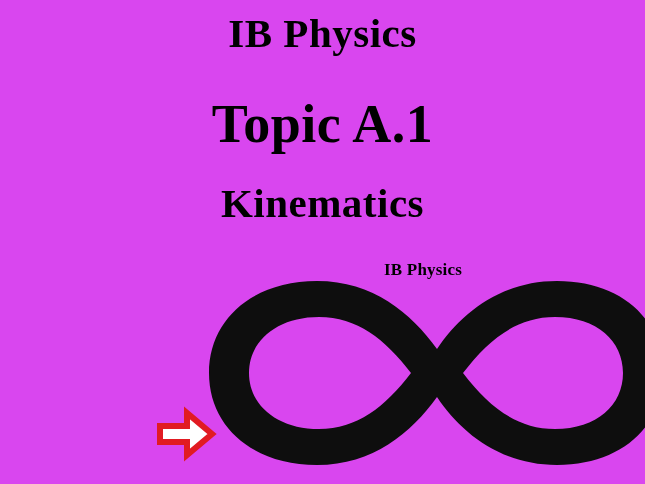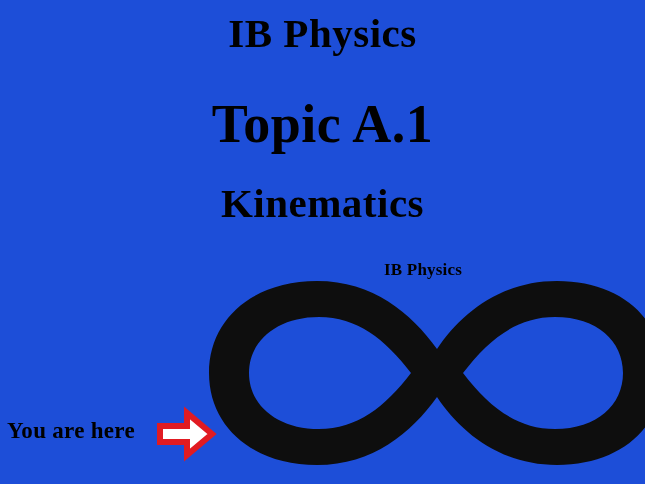--- a/index.html
+++ b/index.html
@@ -83,21 +83,21 @@
     left: 155px;
     top: 405px;
     width: 62px;
     height: 58px;
     display: block;
   }
 </style>
 </head>
 <body>
 
-<div id="slide" style="background: #1d4ed8;">
+<div id="slide" style="background: #d946ef;">
 
   <div id="title-1" class="title-line">IB Physics</div>
 
   <div id="title-2" class="title-line">Topic A.1</div>
 
   <div id="title-3" class="title-line">Kinematics</div>
 
   <div id="logo-group">
 
     <div id="logo-caption">IB Physics</div>
@@ -122,19 +122,18 @@
                Z
                M 350 40
                C 392 40, 418 64, 418 96
                C 418 128, 392 152, 350 152
                C 312 152, 284 130, 258 96
                C 284 62, 312 40, 350 40
                Z"></path>
     </svg>
   </div>
 
-  <div id="you-are-here-label">You are here</div>
 
   <svg id="here-arrow-svg" viewBox="0 0 62 58" aria-hidden="true">
     <path d="M 5 21 L 32 21 L 32 8 L 57 29 L 32 50 L 32 37 L 5 37 Z" fill="#FFFFFF" stroke="#E11B22" stroke-width="6" stroke-linejoin="miter"></path>
   </svg>
 
 </div>
 
 </body></html>

